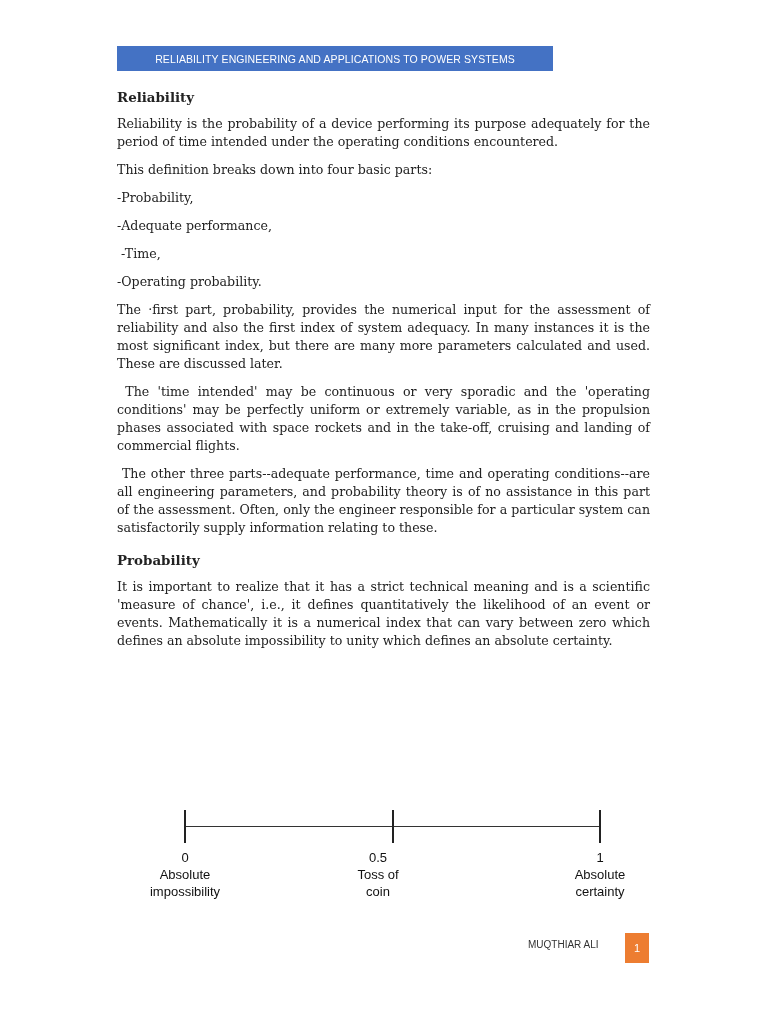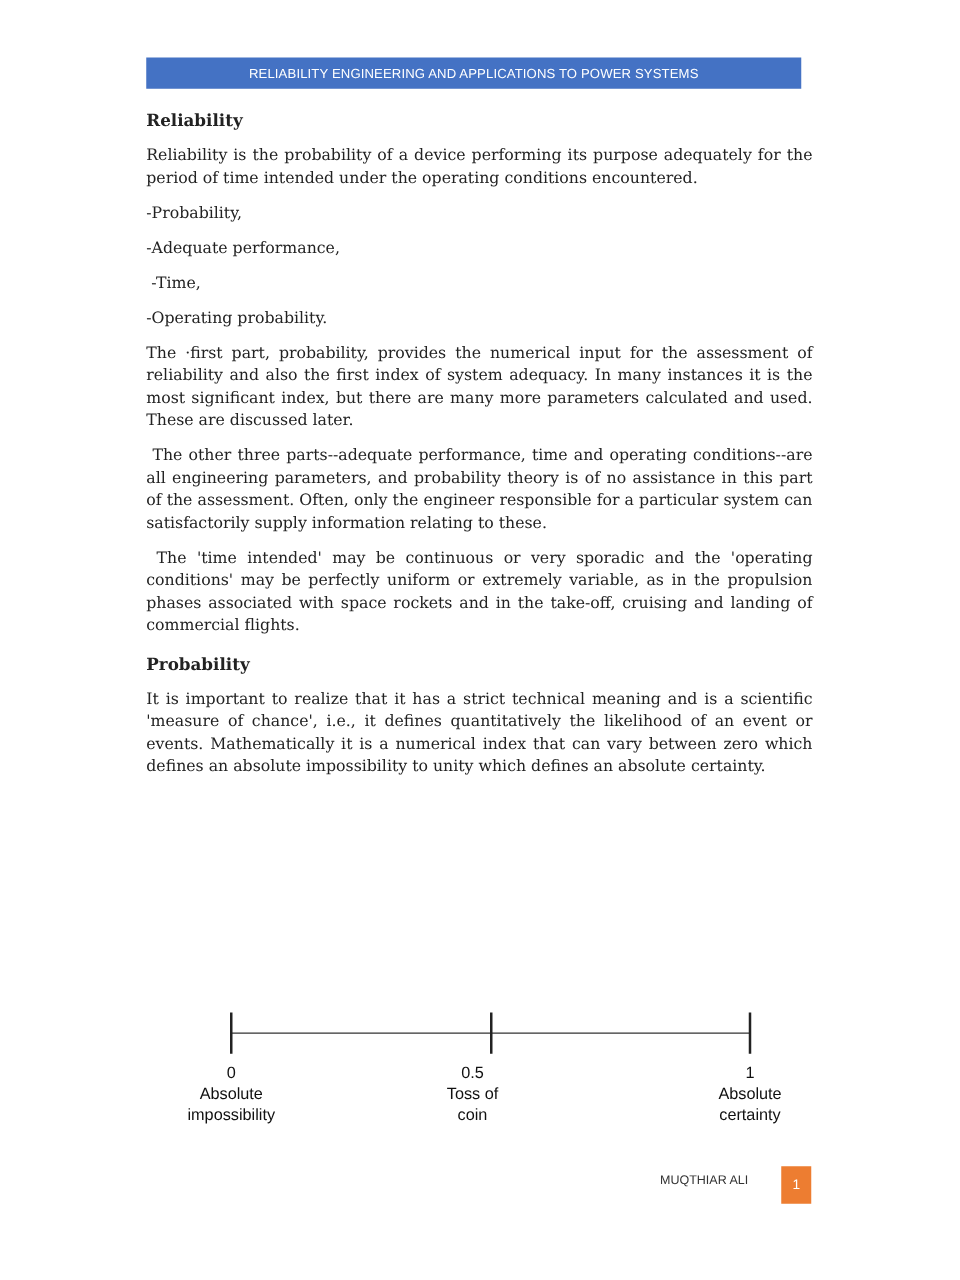--- a/index.html
+++ b/index.html
@@ -2,21 +2,21 @@
 <html><head>
   <meta charset="utf-8">
   <style>
     html, body { margin: 0; padding: 0; }
     body {
       width: 768px; height: 1024px; background: #ffffff; position: relative;
       font-family: "DejaVu Serif", serif; color: #222;
       overflow: hidden;
     }
     .header-bar {
-      position: absolute; left: 117px; top: 46px; width: 524px; height: 25px;
+      position: absolute; left: 117px; top: 46px; width: 436px; height: 25px;
       background: #4472c4; color: #fff;
       font-family: "Liberation Sans", sans-serif; font-size: 10.5px;
       display: flex; align-items: center; justify-content: center;
       letter-spacing: 0.1px;
     }
     .content {
       position: absolute; left: 117px; top: 86px; width: 533px;
       font-size: 12.6px; line-height: 18px;
     }
     .heading {
@@ -44,27 +44,28 @@
 </head>
 <body>
 
 <div class="header-bar">
   <span>RELIABILITY ENGINEERING AND APPLICATIONS TO POWER SYSTEMS</span>
 </div>
 
 <div class="content">
   <div class="heading" style="margin-top:2px;">Reliability</div>
   <p class="para">Reliability is the probability of a device performing its purpose adequately for the period of time intended under the operating conditions encountered.</p>
+  <p class="para">This definition breaks down into four basic parts:</p>
   <p class="para">-Probability,</p>
   <p class="para">-Adequate performance,</p>
   <p class="para" style="white-space:pre;"> -Time,</p>
   <p class="para">-Operating probability.</p>
   <p class="para">The ·first part, probability, provides the numerical input for the assessment of reliability and also the first index of system adequacy. In many instances it is the most significant index, but there are many more parameters calculated and used. These are discussed later.</p>
+  <p class="para" style="white-space:pre-wrap;"> The 'time intended' may be continuous or very sporadic and the 'operating conditions' may be perfectly uniform or extremely variable, as in the propulsion phases associated with space rockets and in the take-off, cruising and landing of commercial flights.</p>
   <p class="para" style="white-space:pre-wrap;"> The other three parts--adequate performance, time and operating conditions--are all engineering parameters, and probability theory is of no assistance in this part of the assessment. Often, only the engineer responsible for a particular system can satisfactorily supply information relating to these.</p>
-  <p class="para" style="white-space:pre-wrap;"> The 'time intended' may be continuous or very sporadic and the 'operating conditions' may be perfectly uniform or extremely variable, as in the propulsion phases associated with space rockets and in the take-off, cruising and landing of commercial flights.</p>
 
   <div class="heading">Probability</div>
   <p class="para">It is important to realize that it has a strict technical meaning and is a scientific 'measure of chance', i.e., it defines quantitatively the likelihood of an event or events. Mathematically it is a numerical index that can vary between zero which defines an absolute impossibility to unity which defines an absolute certainty.</p>
 </div>
 
 <div class="scale">
   <div class="scale-line"></div>
   <div class="tick" style="left:44px;"></div>
   <div class="tick" style="left:252px;"></div>
   <div class="tick" style="left:459px;"></div>

